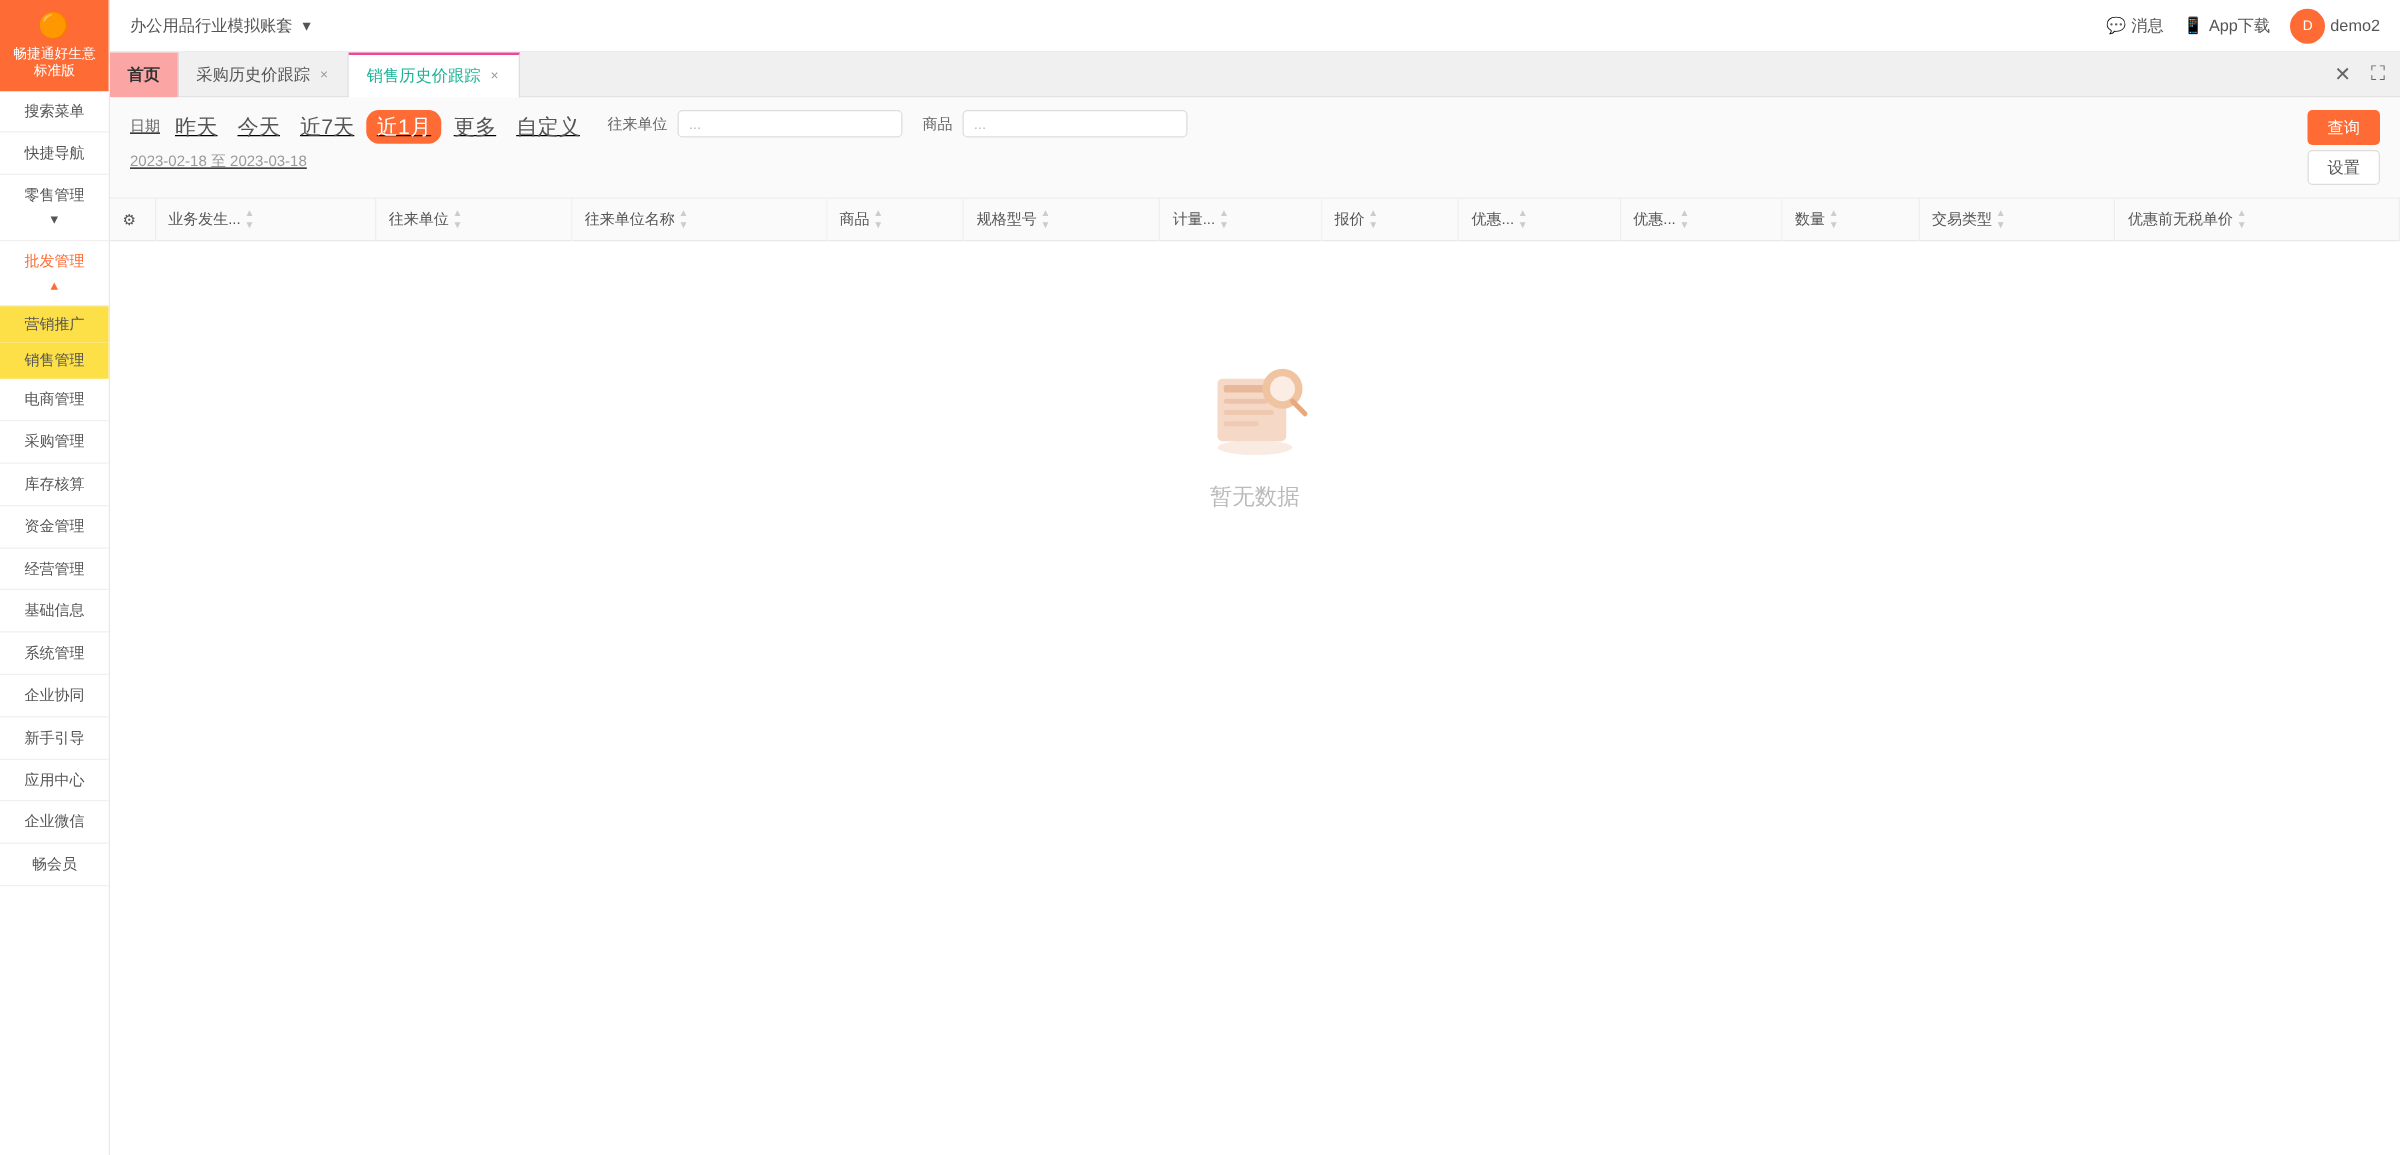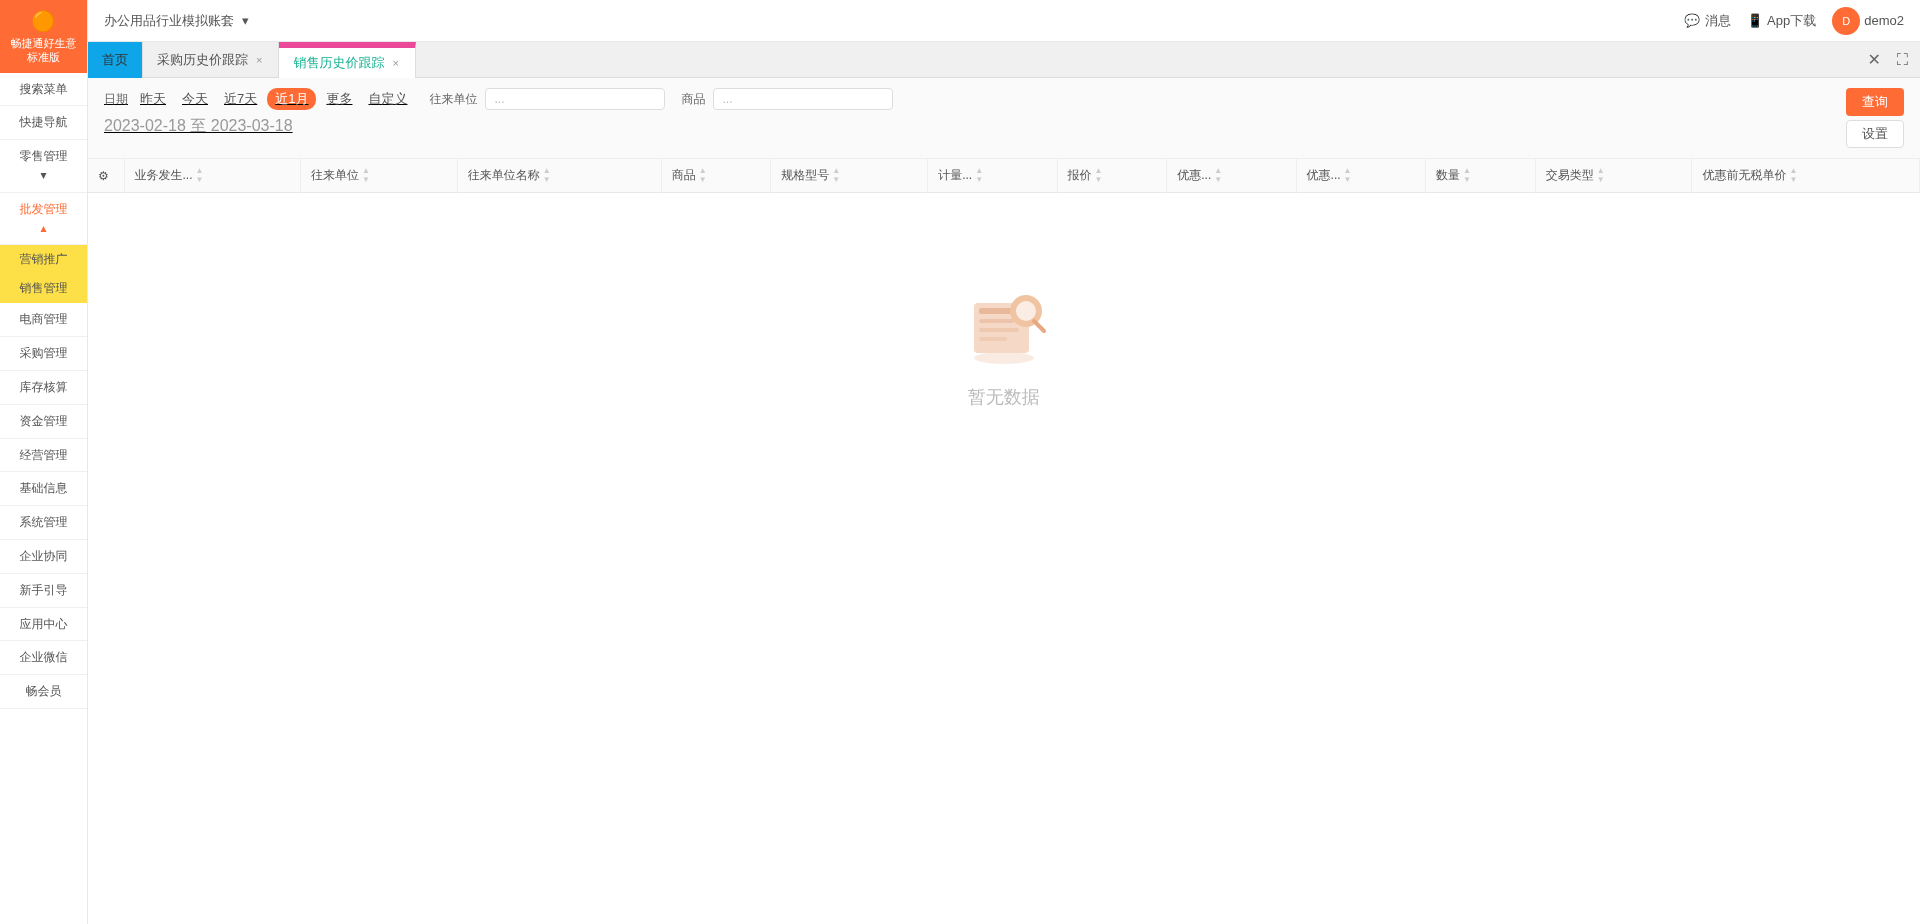--- a/index.html
+++ b/index.html
@@ -130,22 +130,23 @@
       display: flex;
       align-items: center;
       gap: 6px;
       cursor: pointer;
       font-size: 13px;
       color: #555;
       border-right: 1px solid #ddd;
       white-space: nowrap;
     }
     .tab-item.home {
-      background: #0ea5e9;
+      background: #fca5a5;
       color: #333;
+      font-weight: bold;
     }
     .tab-item.active {
       background: #fff;
       color: #333;
     }
     .tab-item .close-btn {
       font-size: 11px;
       color: #999;
       cursor: pointer;
       padding: 1px 2px;
@@ -250,32 +251,32 @@
     .date-quick-btns {
       display: flex;
       gap: 4px;
       align-items: center;
     }
     .date-quick-btn {
       padding: 2px 6px;
       border: none;
       background: none;
       cursor: pointer;
-      font-size: 13px;
+      font-size: 17px;
       color: #555;
       border-radius: 3px;
     }
     .date-quick-btn.active {
       background: #ff6b35;
       color: #fff;
       border-radius: 10px;
       padding: 2px 8px;
     }
     .date-range-text {
-      font-size: 16px;
+      font-size: 12px;
       color: #999;
     }
     .filter-input-area {
       display: flex;
       align-items: center;
       gap: 8px;
     }
     .filter-label-inline {
       color: #666;
       font-size: 12px;
@@ -475,21 +476,21 @@
   </div>
 
   <div class="tab-bar">
     <div class="tab-item home">
       <span>首页</span>
     </div>
     <div class="tab-item">
       <span>采购历史价跟踪</span>
       <span class="close-btn">×</span>
     </div>
-    <div class="tab-item active" style="position:relative; color:#1ab394; border-top: 6px solid #ec4899;">
+    <div class="tab-item active" style="position:relative; color:#1ab394; border-top: 2px solid #ec4899;">
       <span>销售历史价跟踪</span>
       <span class="close-btn">×</span>
     </div>
     <div class="tab-right-actions">
       <button class="tab-right-btn">✕</button>
       <button class="tab-right-btn">⛶</button>
     </div>
   </div>
 
   <div class="page-content">

